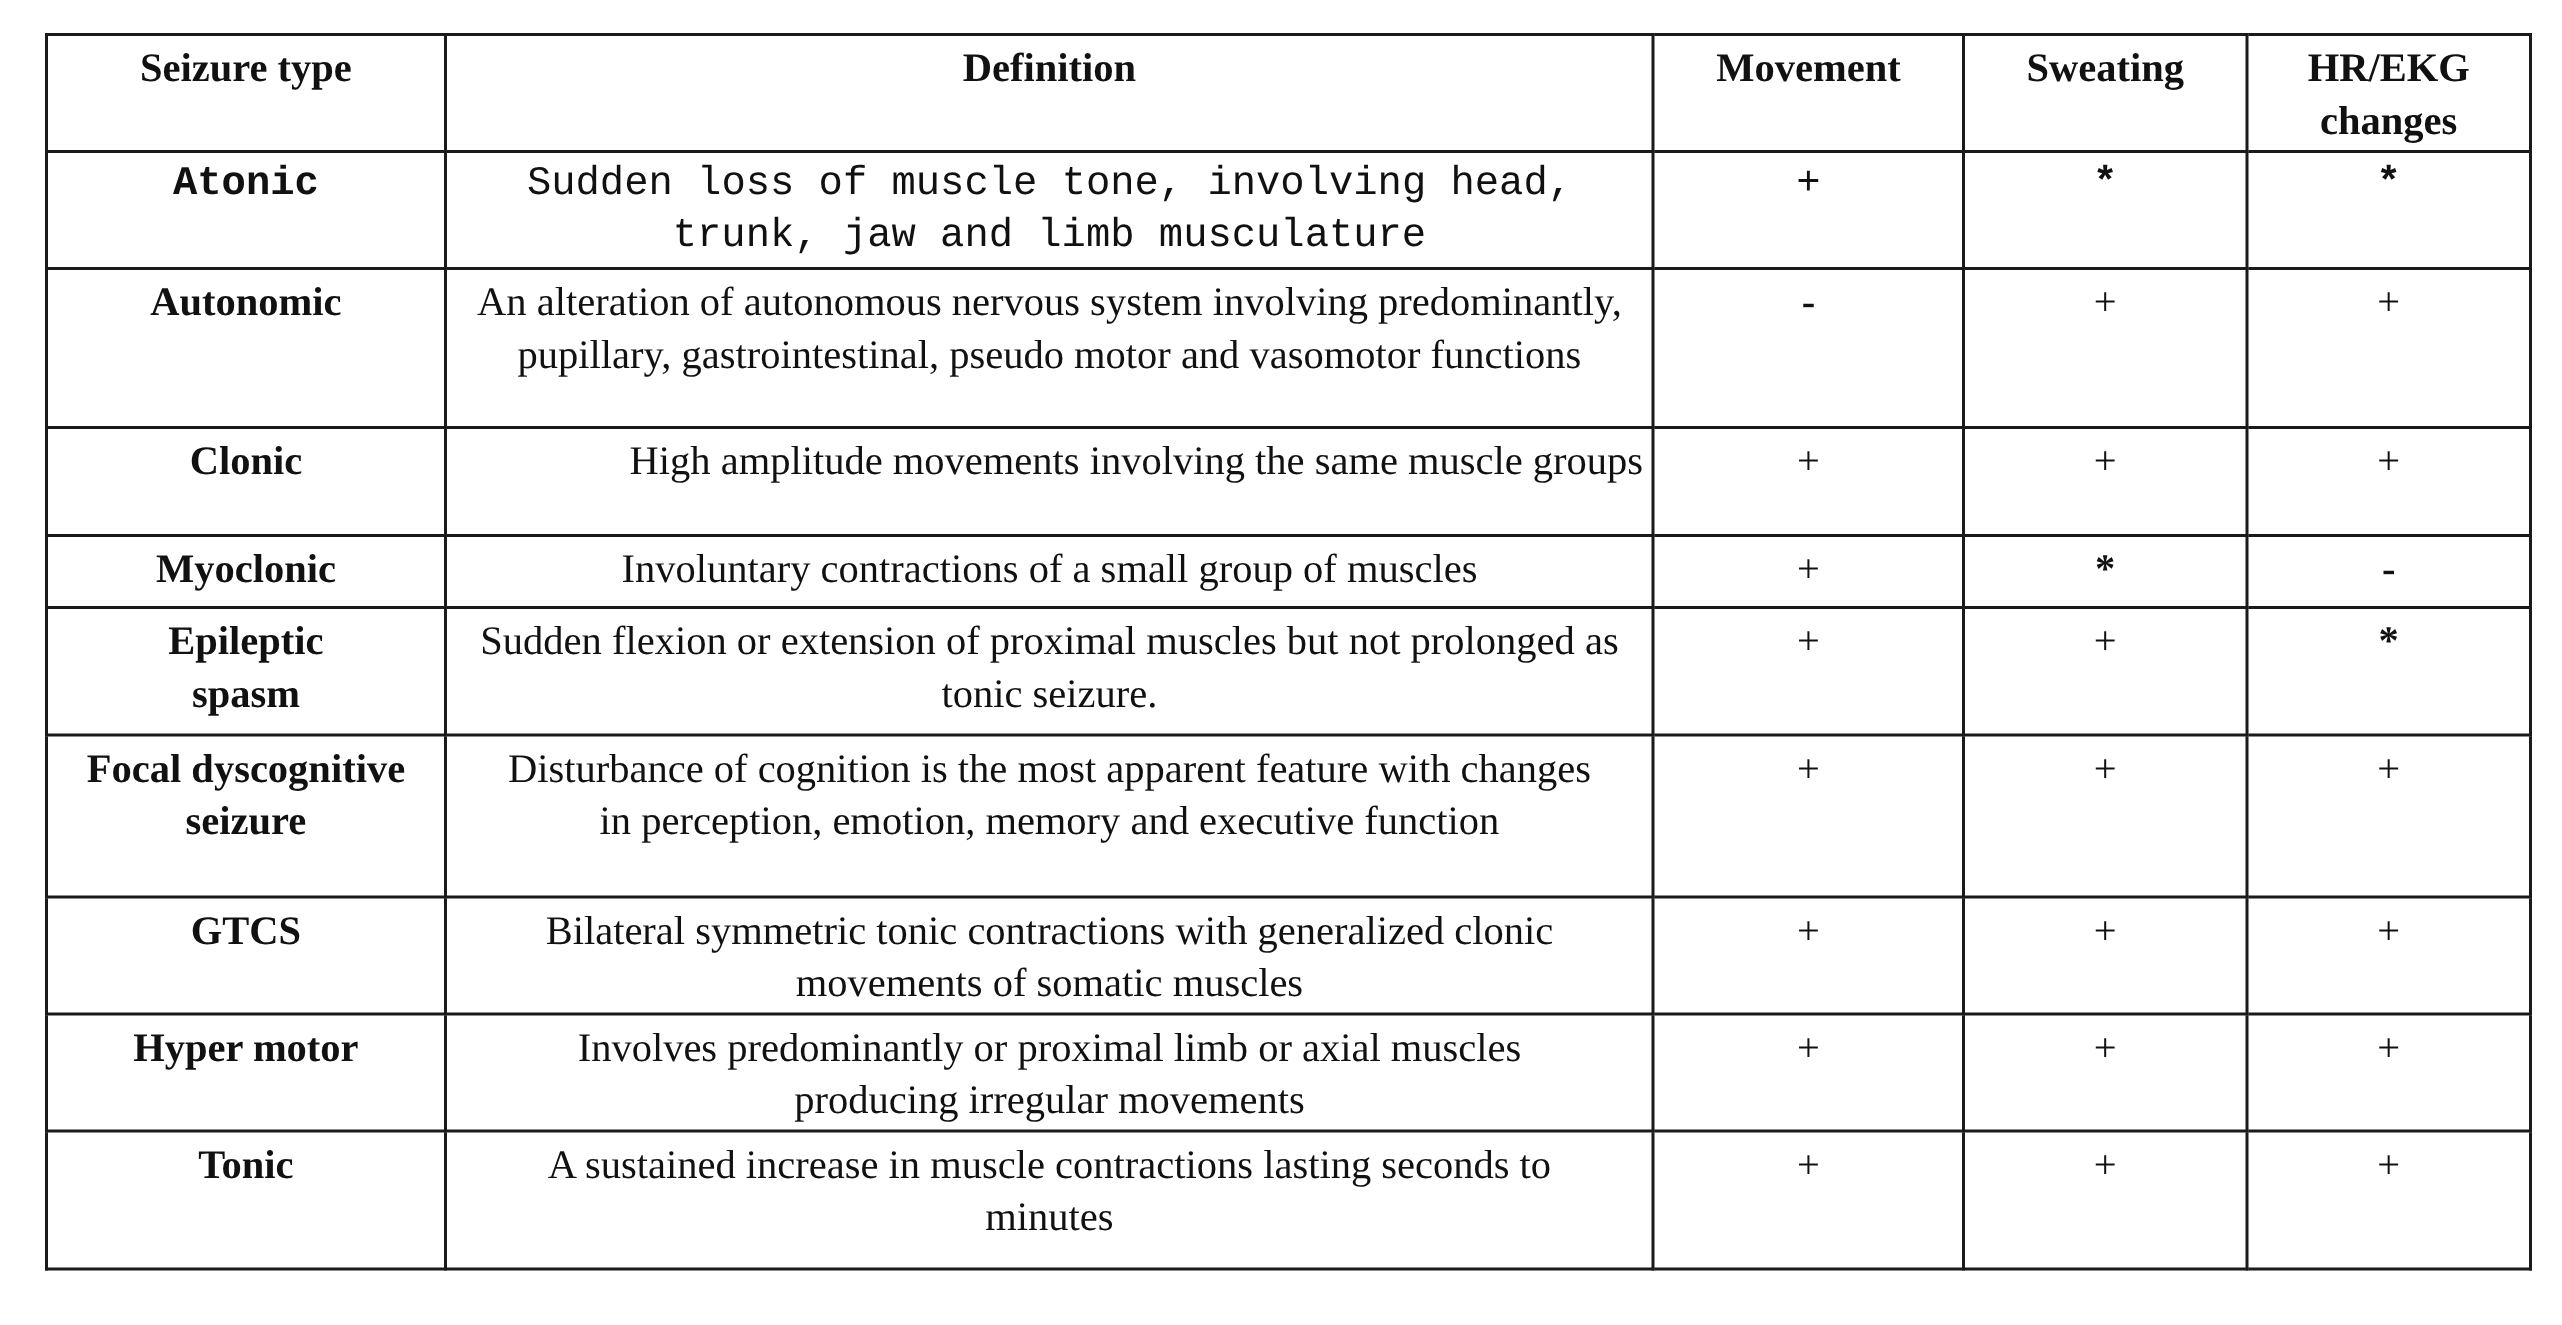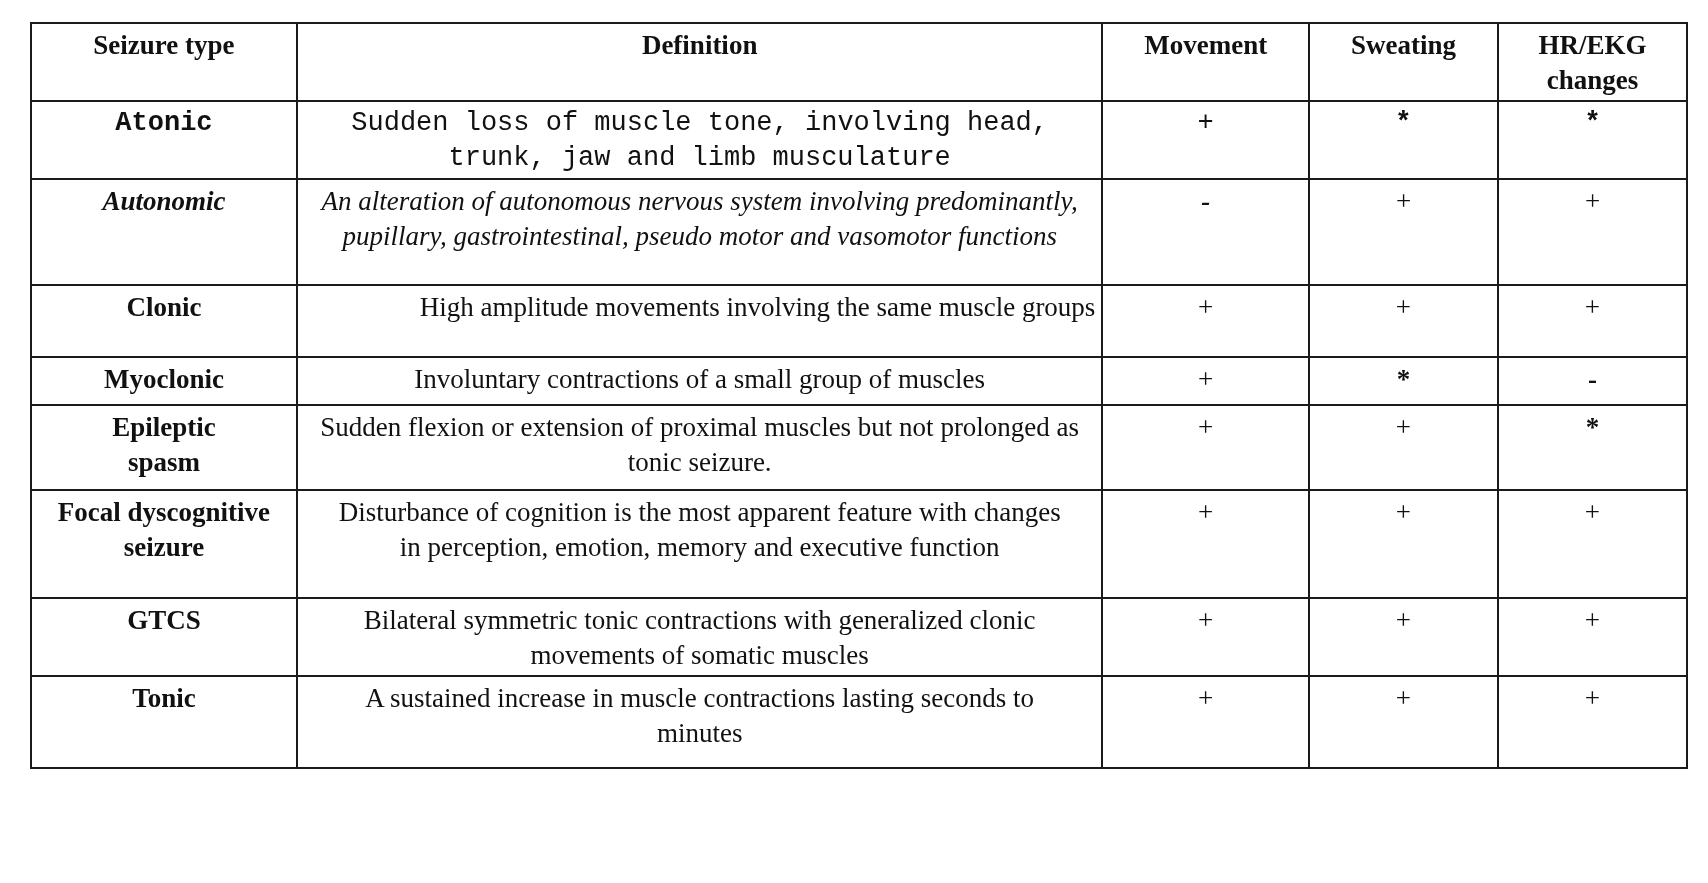--- a/index.html
+++ b/index.html
@@ -80,21 +80,21 @@
   <tbody>
 
     <tr style="height:72px;font-family:Liberation Mono, monospace;">
       <td class="type-cell">Atonic</td>
       <td class="def-cell">Sudden loss of muscle tone, involving head, trunk, jaw and limb musculature</td>
       <td class="mark-cell mark-plus">+</td>
       <td class="mark-cell mark-star">*</td>
       <td class="mark-cell mark-star">*</td>
     </tr>
 
-    <tr style="height:106px;font-style:italic;">
+    <tr style="height:106px;">
       <td class="type-cell">Autonomic</td>
       <td class="def-cell">An alteration of autonomous nervous system involving predominantly, pupillary, gastrointestinal, pseudo motor and vasomotor functions</td>
       <td class="mark-cell mark-minus">-</td>
       <td class="mark-cell mark-plus">+</td>
       <td class="mark-cell mark-plus">+</td>
     </tr>
 
     <tr style="height:72px;">
       <td class="type-cell">Clonic</td>
       <td class="def-cell left">High amplitude movements involving the same muscle groups</td>
@@ -128,20 +128,27 @@
     </tr>
 
     <tr style="height:72px;">
       <td class="type-cell">GTCS</td>
       <td class="def-cell">Bilateral symmetric tonic contractions with generalized clonic movements of somatic muscles</td>
       <td class="mark-cell mark-plus">+</td>
       <td class="mark-cell mark-plus">+</td>
       <td class="mark-cell mark-plus">+</td>
     </tr>
 
+    <tr style="height:72px;">
+      <td class="type-cell">Hyper motor</td>
+      <td class="def-cell" style="padding-left:50px;padding-right:50px;">Involves predominantly or proximal limb or axial muscles producing irregular movements</td>
+      <td class="mark-cell mark-plus">+</td>
+      <td class="mark-cell mark-plus">+</td>
+      <td class="mark-cell mark-plus">+</td>
+    </tr>
 
     <tr style="height:92px;">
       <td class="type-cell">Tonic</td>
       <td class="def-cell" style="padding-left:50px;padding-right:50px;">A sustained increase in muscle contractions lasting seconds to minutes</td>
       <td class="mark-cell mark-plus">+</td>
       <td class="mark-cell mark-plus">+</td>
       <td class="mark-cell mark-plus">+</td>
     </tr>
   </tbody>
 </table>

